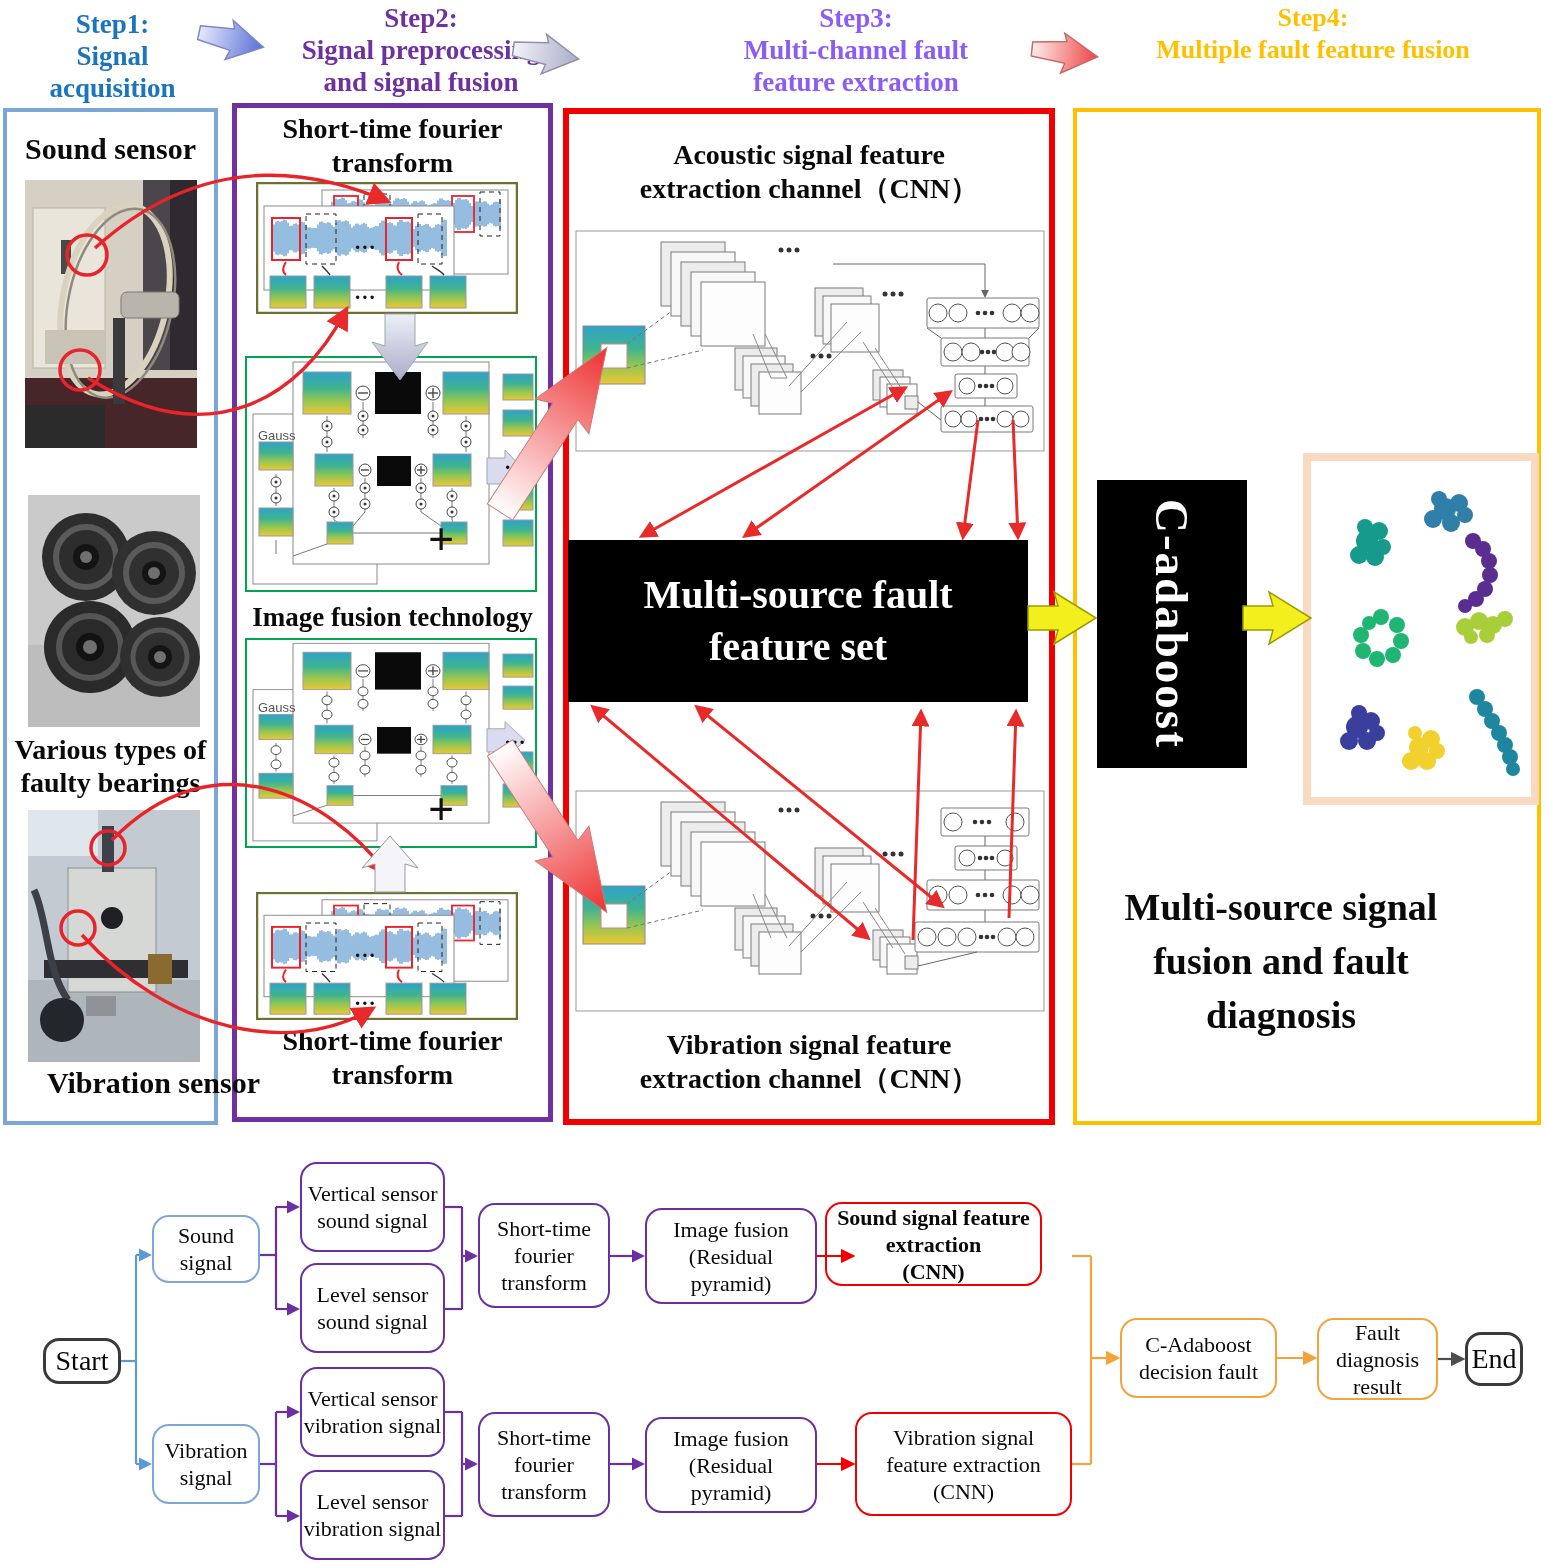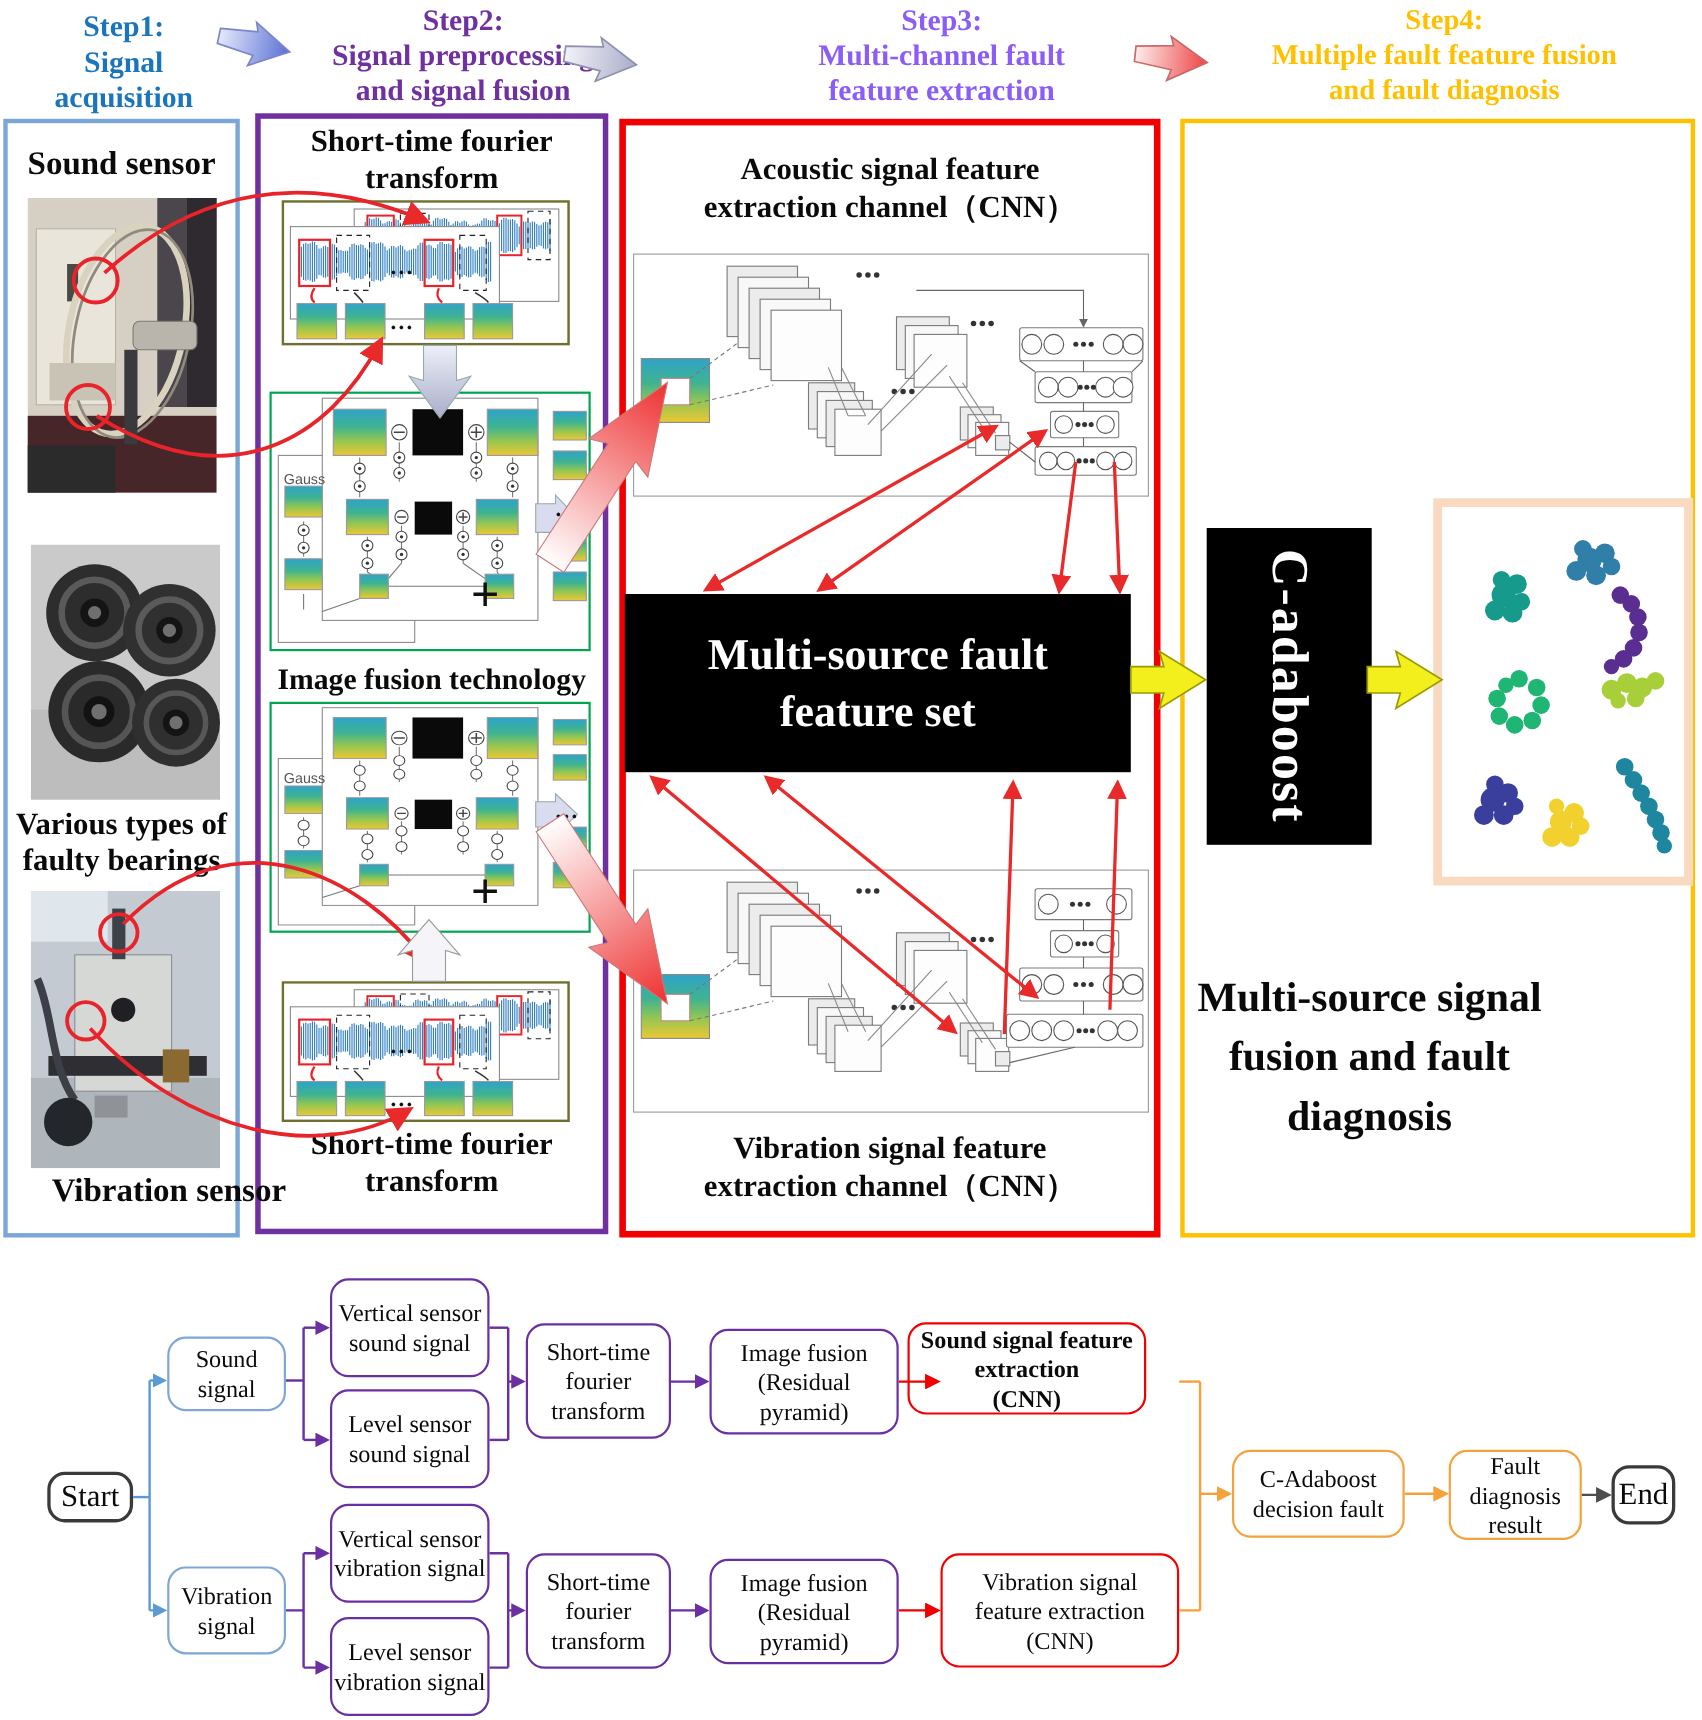--- a/index.html
+++ b/index.html
@@ -67,21 +67,20 @@
     <div>and signal fusion</div>
   </div>
   <div class="hdr c-red" style="left:700px;top:2px;width:312px;">
     <div>Step3:</div>
     <div>Multi-channel fault</div>
     <div>feature extraction</div>
   </div>
   <div class="hdr c-gold" style="left:1113px;top:2px;width:400px;font-size:26px;">
     <div>Step4:</div>
     <div>Multiple fault feature fusion</div>
-    <div>and fault diagnosis</div>
   </div>
 
   <div class="panel p1"></div>
   <div class="panel p2"></div>
   <div class="panel p3"></div>
   <div class="panel p4"></div>
 
   <div class="plabel" style="left:8px;top:132px;width:205px;font-size:30px;">Sound sensor</div>
 
   <svg class="abs" style="left:25px;top:180px;" width="172" height="268" viewBox="0 0 172 268">
@@ -682,21 +681,21 @@
           <circle cx="166" cy="240" r="8"></circle>
           <circle cx="173" cy="252" r="8"></circle>
           <circle cx="180" cy="264" r="8"></circle>
           <circle cx="186" cy="276" r="8"></circle>
           <circle cx="191" cy="288" r="8"></circle>
           <circle cx="194" cy="300" r="7"></circle>
       </g>
     </svg>
   </div>
 
-  <div class="caption3" style="left:1015px;top:880px;width:460px;">
+  <div class="caption3" style="left:1051px;top:880px;width:460px;">
     <div>Multi-source signal</div>
     <div>fusion and fault</div>
     <div>diagnosis</div>
   </div>
 
   <div class="pill" style="left:43px;top:1338px;width:78px;height:46px;">Start</div>
 
   <div class="fbox b-blue" style="left:152px;top:1215px;width:108px;height:68px;">
     <div>Sound</div>
       <div>signal</div>

